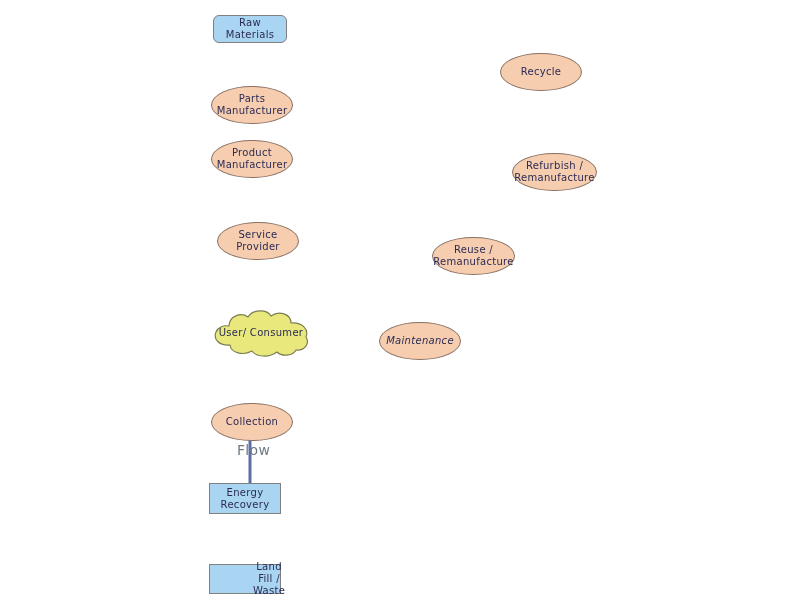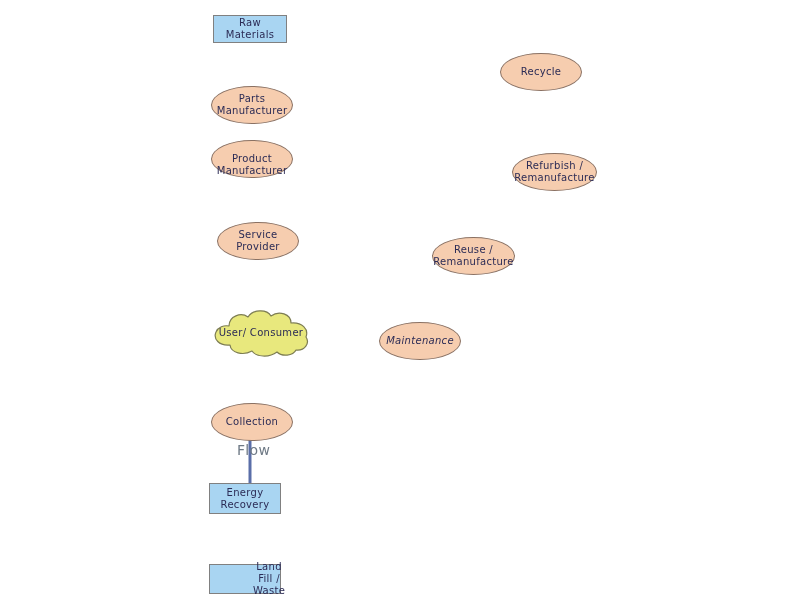--- a/index.html
+++ b/index.html
@@ -94,34 +94,34 @@
 <div id="canvas">
 
   <div class="connector" style="left:238px; top:410px; width:24px; height:76px;">
     <svg width="24" height="76" viewBox="0 0 24 76">
       <line x1="12" y1="76" x2="12" y2="14" stroke="#5a6ea8" stroke-width="3"></line>
       <polygon points="12,3 5,18 19,18" fill="#5a6ea8"></polygon>
     </svg>
   </div>
   <div class="edge-label" style="left:237px; top:444px;">Flow</div>
 
-  <div class="node rect" style="left:213px; top:15px; width:74px; height:28px;">
+  <div class="node rect" style="left:213px; top:15px; width:74px; height:28px;border-radius:6px;">
     <span class="label">Raw Materials</span>
   </div>
 
   <div class="node ellipse" style="left:500px; top:53px; width:82px; height:38px;">
     <span class="label">Recycle</span>
   </div>
 
   <div class="node ellipse" style="left:211px; top:86px; width:82px; height:38px;">
     <span class="label">Parts
 Manufacturer</span>
   </div>
 
-  <div class="node ellipse" style="left:211px; top:140px; width:82px; height:38px;align-items:flex-end;">
+  <div class="node ellipse" style="left:211px; top:140px; width:82px; height:38px;">
     <span class="label">Product
 Manufacturer</span>
   </div>
 
   <div class="node ellipse" style="left:512px; top:153px; width:85px; height:38px;">
     <span class="label">Refurbish /
 Remanufacture</span>
   </div>
 
   <div class="node ellipse" style="left:217px; top:222px; width:82px; height:38px;">

